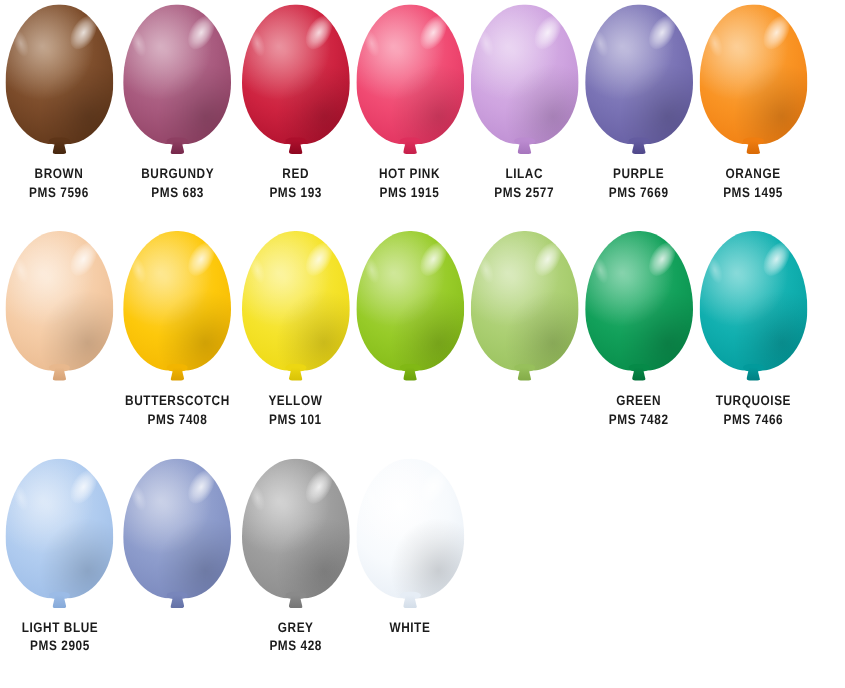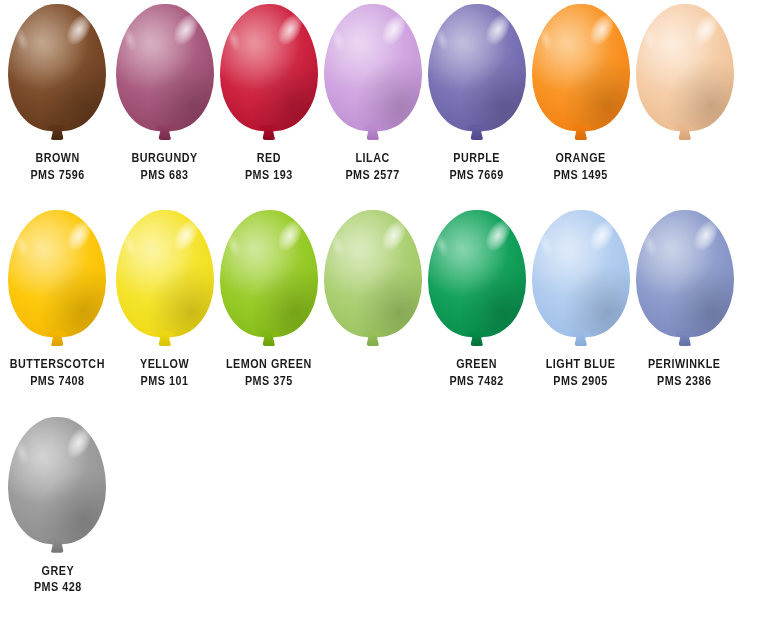--- a/index.html
+++ b/index.html
@@ -197,20 +197,36 @@
           <div class="knot"></div>
         </div>
       </div>
       <div class="label">
         <span class="name">RED</span>
         <span class="pms">PMS 193</span>
       </div>
     </div>
     <div class="swatch">
       <div class="balloon-wrap">
+        <div class="balloon" style="--base: #f04a72; --hi: #f77292; --shade: #de2f5c; --edge: #c51f4a;">
+          <div class="body"></div>
+          <div class="rim"></div>
+          <div class="spec"></div>
+          <div class="spec2"></div>
+          <div class="knot-top"></div>
+          <div class="knot"></div>
+        </div>
+      </div>
+      <div class="label">
+        <span class="name">HOT PINK</span>
+        <span class="pms">PMS 1915</span>
+      </div>
+    </div>
+    <div class="swatch">
+      <div class="balloon-wrap">
         <div class="balloon" style="--base: #cfa4e0; --hi: #ddbbea; --shade: #bb8bd0; --edge: #a675bd;">
           <div class="body"></div>
           <div class="rim"></div>
           <div class="spec"></div>
           <div class="spec2"></div>
           <div class="knot-top"></div>
           <div class="knot"></div>
         </div>
       </div>
       <div class="label">
@@ -298,24 +314,20 @@
       <div class="balloon-wrap">
         <div class="balloon" style="--base: #97cb28; --hi: #b2d958; --shade: #81b815; --edge: #6ba00b;">
           <div class="body"></div>
           <div class="rim"></div>
           <div class="spec"></div>
           <div class="spec2"></div>
           <div class="knot-top"></div>
           <div class="knot"></div>
         </div>
       </div>
-      <div class="label">
-        <span class="name">LEMON GREEN</span>
-        <span class="pms">PMS 375</span>
-      </div>
     </div>
     <div class="swatch">
       <div class="balloon-wrap">
         <div class="balloon" style="--base: #abcf72; --hi: #c2dd94; --shade: #97c05b; --edge: #83ab48;">
           <div class="body"></div>
           <div class="rim"></div>
           <div class="spec"></div>
           <div class="spec2"></div>
           <div class="knot-top"></div>
           <div class="knot"></div>
@@ -333,20 +345,36 @@
           <div class="knot"></div>
         </div>
       </div>
       <div class="label">
         <span class="name">GREEN</span>
         <span class="pms">PMS 7482</span>
       </div>
     </div>
     <div class="swatch">
       <div class="balloon-wrap">
+        <div class="balloon" style="--base: #11afaf; --hi: #38c3c1; --shade: #029a9b; --edge: #017f82;">
+          <div class="body"></div>
+          <div class="rim"></div>
+          <div class="spec"></div>
+          <div class="spec2"></div>
+          <div class="knot-top"></div>
+          <div class="knot"></div>
+        </div>
+      </div>
+      <div class="label">
+        <span class="name">TURQUOISE</span>
+        <span class="pms">PMS 7466</span>
+      </div>
+    </div>
+    <div class="swatch">
+      <div class="balloon-wrap">
         <div class="balloon" style="--base: #afcbef; --hi: #c8dcf5; --shade: #9bbbe6; --edge: #86a9d8;">
           <div class="body"></div>
           <div class="rim"></div>
           <div class="spec"></div>
           <div class="spec2"></div>
           <div class="knot-top"></div>
           <div class="knot"></div>
         </div>
       </div>
       <div class="label">
@@ -358,34 +386,45 @@
       <div class="balloon-wrap">
         <div class="balloon" style="--base: #8c9bcb; --hi: #a8b4d9; --shade: #7886bb; --edge: #6471a5;">
           <div class="body"></div>
           <div class="rim"></div>
           <div class="spec"></div>
           <div class="spec2"></div>
           <div class="knot-top"></div>
           <div class="knot"></div>
         </div>
       </div>
-      <div class="label">
-        <span class="name">PERIWINKLE</span>
-        <span class="pms">PMS 2386</span>
-      </div>
     </div>
     <div class="swatch">
       <div class="balloon-wrap">
         <div class="balloon" style="--base: #9c9c9c; --hi: #b6b6b6; --shade: #8a8a8a; --edge: #757575;">
           <div class="body"></div>
           <div class="rim"></div>
           <div class="spec"></div>
           <div class="spec2"></div>
           <div class="knot-top"></div>
           <div class="knot"></div>
         </div>
       </div>
       <div class="label">
         <span class="name">GREY</span>
         <span class="pms">PMS 428</span>
       </div>
     </div>
+    <div class="swatch">
+      <div class="balloon-wrap">
+        <div class="balloon" style="--base: #f7fafd; --hi: #ffffff; --shade: #e6edf5; --edge: #d3dde8;">
+          <div class="body"></div>
+          <div class="rim"></div>
+          <div class="spec"></div>
+          <div class="spec2"></div>
+          <div class="knot-top"></div>
+          <div class="knot"></div>
+        </div>
+      </div>
+      <div class="label">
+        <span class="name">WHITE</span>
+      </div>
+    </div>
   </div>
 
 </body></html>

